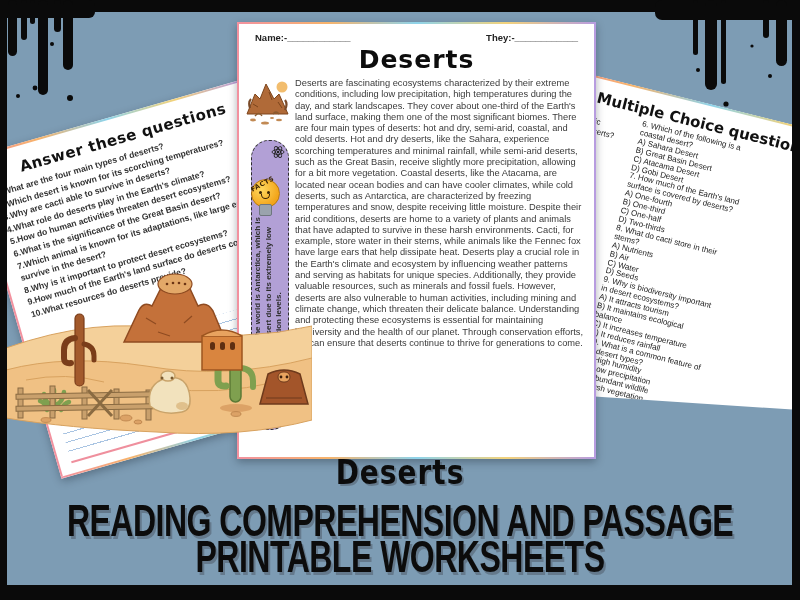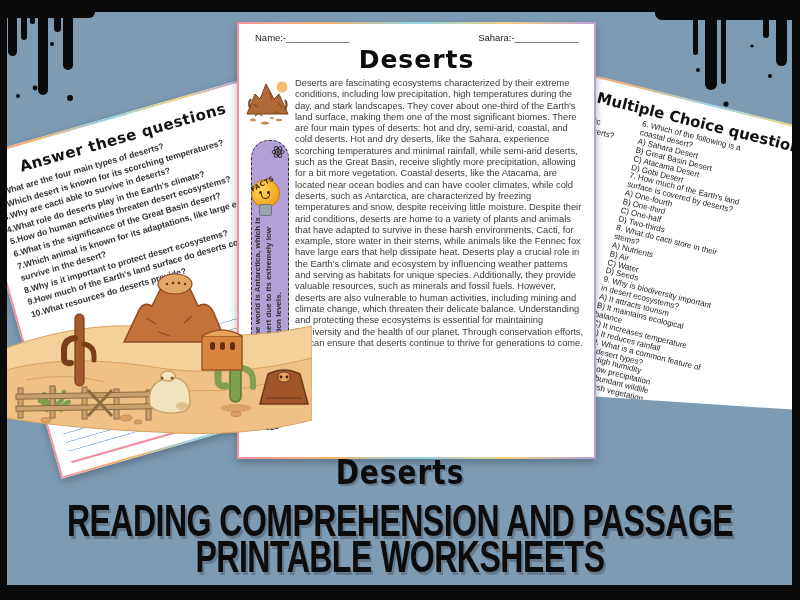--- a/index.html
+++ b/index.html
@@ -29,21 +29,21 @@
               transform-origin:0 0;z-index:4;clip-path:polygon(0 0,100% 0,100% 82%,0 100%);}
   .rp-title{position:absolute;left:52px;top:10px;font-family:"DejaVu Sans",sans-serif;
             font-weight:bold;font-size:15px;color:#111;white-space:nowrap;}
   .rp-frags{position:absolute;left:18px;top:38px;width:84px;}
   .frag-line{font-size:8px;color:#222;line-height:9.6px;min-height:9.6px;white-space:nowrap;}
   .rp-col{position:absolute;left:102px;top:30px;width:180px;}
   .mcq-line{font-size:8px;color:#222;line-height:8.9px;white-space:nowrap;}
   
   .center-page{left:237px;top:22px;width:355px;height:433px;z-index:5;}
   .nc-row{display:flex;justify-content:space-between;padding:8px 16px 0 16px;}
-  .nc-item{font-size:9.5px;font-weight:normal;color:#222;}
+  .nc-item{font-size:9.5px;font-weight:bold;color:#222;}
   .cp-title{text-align:center;font-family:"DejaVu Sans",sans-serif;font-weight:bold;
             font-size:25px;color:#0d0d0d;margin-top:2px;letter-spacing:1px;}
   .cp-body{display:flex;padding:4px 10px 0 6px;}
   .cp-left{width:46px;position:relative;flex:none;}
   .passage{flex:1;font-size:9.3px;line-height:11.3px;color:#3a3a3a;padding-left:4px;}
   
   .pill{position:absolute;left:6px;top:62px;width:36px;height:288px;background:#b2a0d6;
         border:1.5px dashed #2f2f2f;border-radius:18px;}
   .pill-text{position:absolute;left:1px;top:10px;height:268px;width:32px;
              writing-mode:vertical-rl;transform:rotate(180deg);
@@ -166,21 +166,21 @@
         <div class="mcq-line">A) High humidity</div>
         <div class="mcq-line">B) Low precipitation</div>
         <div class="mcq-line">C) Abundant wildlife</div>
         <div class="mcq-line">D) Lush vegetation</div>
       </div>
   </div>
 
   <div class="sheet center-page">
     <div class="nc-row">
       <span class="nc-item">Name:-____________</span>
-      <span class="nc-item">Sahara:-____________</span>
+      <span class="nc-item">They:-____________</span>
     </div>
     <div class="cp-title">Deserts</div>
     <div class="cp-body">
       <div class="cp-left">
         
         <svg width="46" height="52" viewBox="0 0 46 52">
           <circle cx="37" cy="9" r="5.5" fill="#f2bd6e"></circle>
           <path d="M2,36 L10,16 L15,21 L21,6 L29,21 L34,16 L43,36 Z" fill="#b06a38" stroke="#7c451c" stroke-width="1"></path>
           <path d="M8,26 L13,29 M24,14 L27,22 M33,24 L37,30" stroke="#7c451c" stroke-width="1" fill="none"></path>
           <path d="M5,30 q-2,-6 1,-9 M40,32 q3,-6 0,-10" stroke="#7a4a28" stroke-width="2.2" fill="none"></path>

